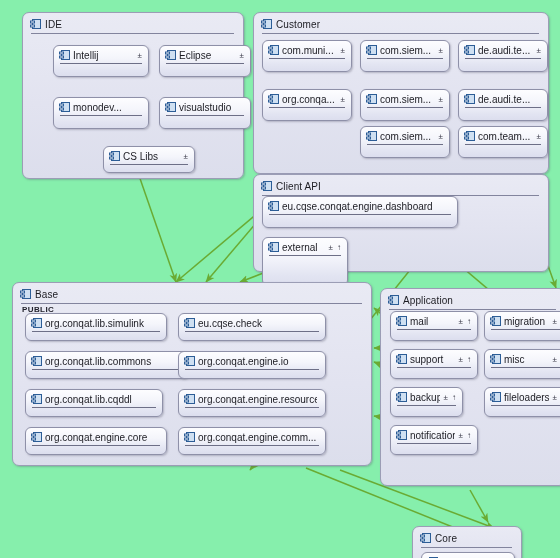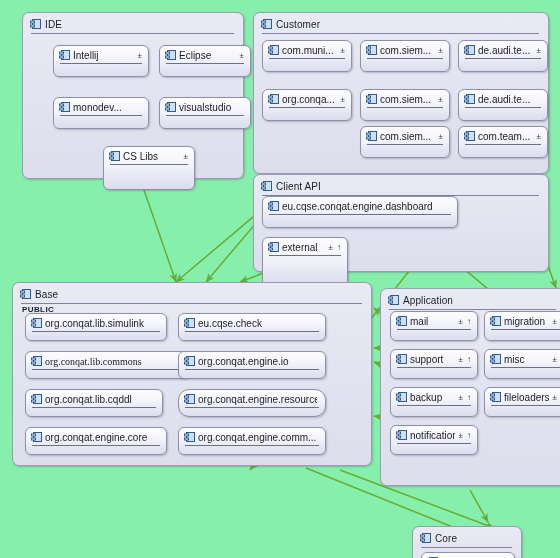--- a/index.html
+++ b/index.html
@@ -146,21 +146,21 @@
                 <rect x="2.5" y="0.5" width="8" height="9" fill="#cfe0f2" stroke="#2c5d96" stroke-width="1"></rect>
                 <rect x="0.5" y="2" width="4" height="2" fill="#eef5fc" stroke="#2c5d96" stroke-width="1"></rect>
                 <rect x="0.5" y="6" width="4" height="2" fill="#eef5fc" stroke="#2c5d96" stroke-width="1"></rect>
               </svg>
             </span>
             <span class="node-lbl">visualstudio</span>
             <span class="node-marks"></span>
           </div>
           <div class="node-rule"></div>
         </div>
-        <div class="node" style="left: 80px; top: 133px; width: 92px; height: 44px;">
+        <div class="node" style="left: 80px; top: 133px; width: 92px; height: 27px;">
           <div class="node-row">
             <span class="ic">
               <svg viewBox="0 0 11 11" width="11" height="11">
                 <rect x="2.5" y="0.5" width="8" height="9" fill="#cfe0f2" stroke="#2c5d96" stroke-width="1"></rect>
                 <rect x="0.5" y="2" width="4" height="2" fill="#eef5fc" stroke="#2c5d96" stroke-width="1"></rect>
                 <rect x="0.5" y="6" width="4" height="2" fill="#eef5fc" stroke="#2c5d96" stroke-width="1"></rect>
               </svg>
             </span>
             <span class="node-lbl">CS Libs</span>
             <span class="node-marks">±</span>
@@ -368,21 +368,21 @@
                 <rect x="2.5" y="0.5" width="8" height="9" fill="#cfe0f2" stroke="#2c5d96" stroke-width="1"></rect>
                 <rect x="0.5" y="2" width="4" height="2" fill="#eef5fc" stroke="#2c5d96" stroke-width="1"></rect>
                 <rect x="0.5" y="6" width="4" height="2" fill="#eef5fc" stroke="#2c5d96" stroke-width="1"></rect>
               </svg>
             </span>
             <span class="node-lbl">eu.cqse.check</span>
             <span class="node-marks"></span>
           </div>
           <div class="node-rule"></div>
         </div>
-        <div class="node" style="left: 12px; top: 68px; width: 164px; height: 28px; font-family: Liberation Serif, serif;">
+        <div class="node" style="left: 12px; top: 68px; width: 164px; height: 28px;">
           <div class="node-row">
             <span class="ic">
               <svg viewBox="0 0 11 11" width="11" height="11">
                 <rect x="2.5" y="0.5" width="8" height="9" fill="#cfe0f2" stroke="#2c5d96" stroke-width="1"></rect>
                 <rect x="0.5" y="2" width="4" height="2" fill="#eef5fc" stroke="#2c5d96" stroke-width="1"></rect>
                 <rect x="0.5" y="6" width="4" height="2" fill="#eef5fc" stroke="#2c5d96" stroke-width="1"></rect>
               </svg>
             </span>
             <span class="node-lbl">org.conqat.lib.commons</span>
             <span class="node-marks"></span>
@@ -410,21 +410,21 @@
                 <rect x="2.5" y="0.5" width="8" height="9" fill="#cfe0f2" stroke="#2c5d96" stroke-width="1"></rect>
                 <rect x="0.5" y="2" width="4" height="2" fill="#eef5fc" stroke="#2c5d96" stroke-width="1"></rect>
                 <rect x="0.5" y="6" width="4" height="2" fill="#eef5fc" stroke="#2c5d96" stroke-width="1"></rect>
               </svg>
             </span>
             <span class="node-lbl">org.conqat.lib.cqddl</span>
             <span class="node-marks"></span>
           </div>
           <div class="node-rule"></div>
         </div>
-        <div class="node" style="left: 165px; top: 106px; width: 148px; height: 28px; border-radius: 11px;">
+        <div class="node" style="left: 165px; top: 106px; width: 148px; height: 28px;">
           <div class="node-row">
             <span class="ic">
               <svg viewBox="0 0 11 11" width="11" height="11">
                 <rect x="2.5" y="0.5" width="8" height="9" fill="#cfe0f2" stroke="#2c5d96" stroke-width="1"></rect>
                 <rect x="0.5" y="2" width="4" height="2" fill="#eef5fc" stroke="#2c5d96" stroke-width="1"></rect>
                 <rect x="0.5" y="6" width="4" height="2" fill="#eef5fc" stroke="#2c5d96" stroke-width="1"></rect>
               </svg>
             </span>
             <span class="node-lbl">org.conqat.engine.resource</span>
             <span class="node-marks"></span>
@@ -521,21 +521,21 @@
                 <rect x="2.5" y="0.5" width="8" height="9" fill="#cfe0f2" stroke="#2c5d96" stroke-width="1"></rect>
                 <rect x="0.5" y="2" width="4" height="2" fill="#eef5fc" stroke="#2c5d96" stroke-width="1"></rect>
                 <rect x="0.5" y="6" width="4" height="2" fill="#eef5fc" stroke="#2c5d96" stroke-width="1"></rect>
               </svg>
             </span>
             <span class="node-lbl">misc</span>
             <span class="node-marks">± ↑</span>
           </div>
           <div class="node-rule"></div>
         </div>
-        <div class="node" style="left: 9px; top: 98px; width: 88px; height: 30px;">
+        <div class="node" style="left: 9px; top: 98px; width: 73px; height: 30px;">
           <div class="node-row">
             <span class="ic">
               <svg viewBox="0 0 11 11" width="11" height="11">
                 <rect x="2.5" y="0.5" width="8" height="9" fill="#cfe0f2" stroke="#2c5d96" stroke-width="1"></rect>
                 <rect x="0.5" y="2" width="4" height="2" fill="#eef5fc" stroke="#2c5d96" stroke-width="1"></rect>
                 <rect x="0.5" y="6" width="4" height="2" fill="#eef5fc" stroke="#2c5d96" stroke-width="1"></rect>
               </svg>
             </span>
             <span class="node-lbl">backup</span>
             <span class="node-marks">± ↑</span>

